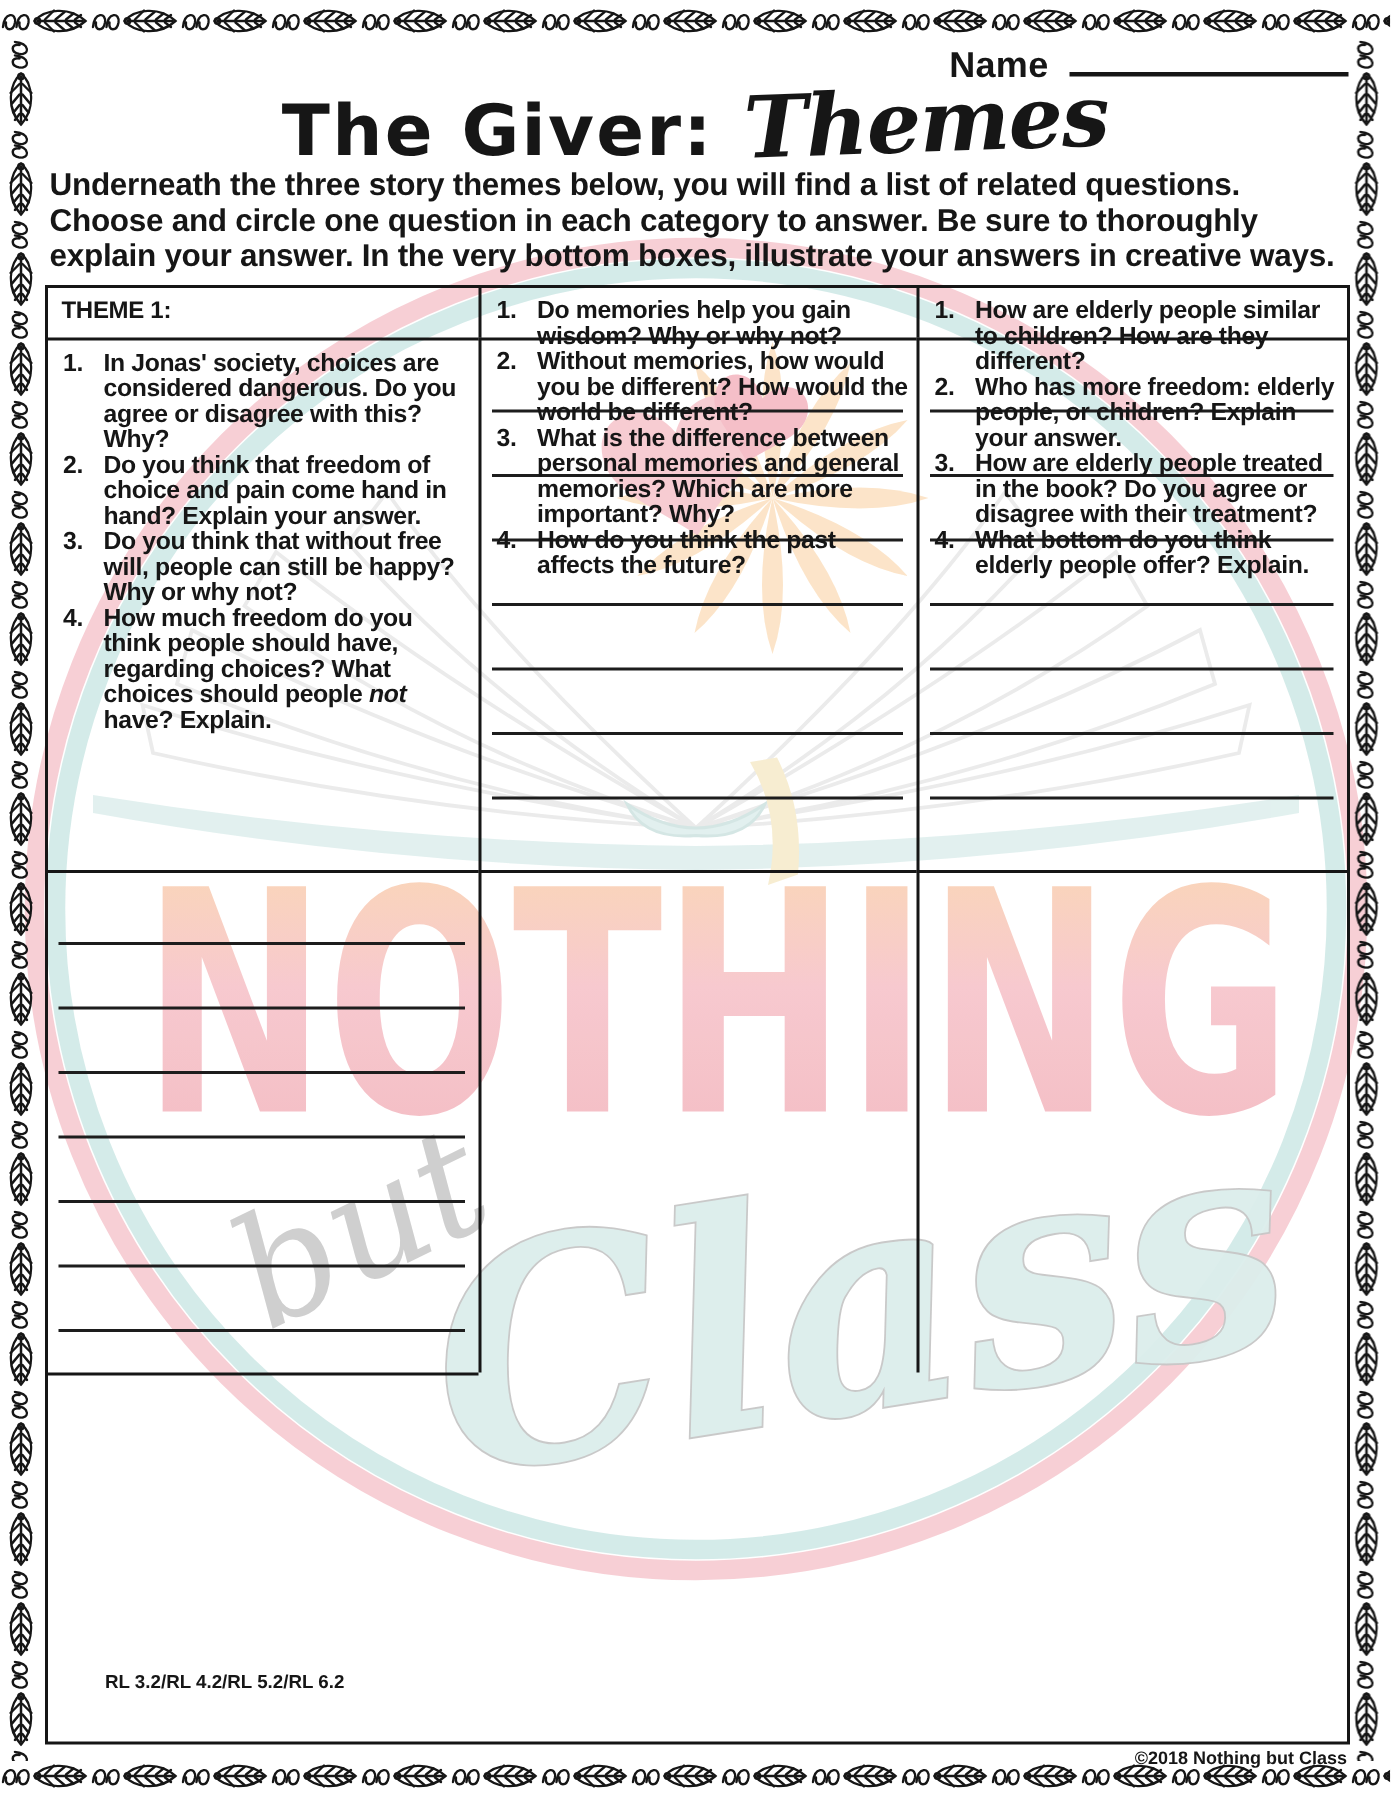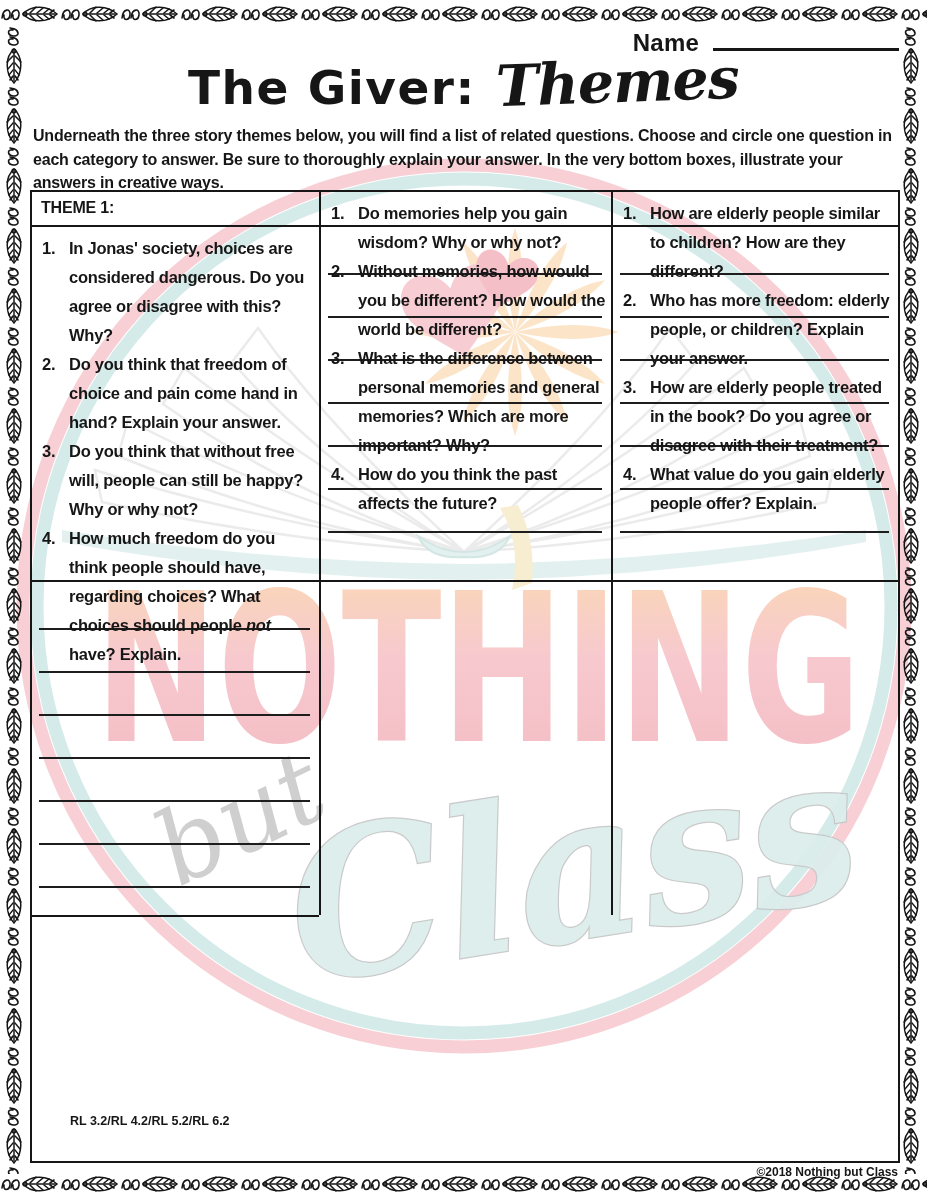--- a/index.html
+++ b/index.html
@@ -44,43 +44,43 @@
   .title-row { position:absolute; z-index:1; top:50px; left:0; width:100%; text-align:center; }
   .title-main {
     font-family:"DejaVu Sans", sans-serif; font-size:47px; font-weight:800;
     letter-spacing:1.5px; vertical-align:baseline;text-align:right;
   }
   .title-script {
     display:inline-block; font-family:"DejaVu Serif", serif; font-style:italic; font-weight:700;
     font-size:57px; margin-left:16px; transform:rotate(-2deg) translateY(-2px); letter-spacing:-1px;
   }
   .instructions {
-    position:absolute; z-index:1; left:33px; top:124px; width:862px;
-    font-size:16px; font-weight:700; line-height:23.5px; letter-spacing:-0.2px;
+    position:absolute; z-index:1; left:33px; top:112px; width:862px;
+    font-size:21px; font-weight:700; line-height:23.5px; letter-spacing:-0.2px;
   }
 
   
   .sheet-table {
     position:absolute; z-index:1; left:30px; top:190px; width:866px; height:969px;
     border:2px solid var(--ink); display:grid;
     grid-template-columns:287px 292px 1fr;
     grid-template-rows:33px 355px 335px 1fr;
     background:transparent;
   }
   .cell { border-left:2px solid var(--ink); border-top:2px solid var(--ink); min-width:0; }
   .cell:nth-child(3n+1) { border-left:none; }
   .cell:nth-child(-n+3) { border-top:none; }
   .head-cell { display:flex; align-items:center; padding:0 4px 2px 9px; }
   .theme-label { font-size:16px; font-weight:800; letter-spacing:-0.2px; white-space:nowrap; }
   .theme-name  { font-family:"DejaVu Serif", serif; font-style:italic; font-weight:700;
                  font-size:20px; margin-left:8px; white-space:nowrap; transform:translateY(-1px); }
   .q-list { counter-reset:q; margin:0; padding:7px 4px 0 0; list-style:none; }
   .q-list li {
     position:relative; counter-increment:q; padding-left:37px;
-    font-size:16.5px; font-weight:700; line-height:29px; letter-spacing:-0.25px;
+    font-size:16.5px; font-weight:700; line-height:17px; letter-spacing:-0.25px;
   }
   .q-list li::before { content:counter(q) "."; position:absolute; left:10px; top:0; }
   .lines-cell { padding-top:5px; }
   .answer-line { height:41px; margin:0 9px 0 7px; border-bottom:2px solid #1d1d1d; }
 
   
   .footer-left  { position:absolute; z-index:1; left:30px; top:1114px; font-size:12.5px; font-weight:700;padding-left:40px; }
   .footer-right { position:absolute; z-index:1; right:29px; top:1165px; font-size:12px;  font-weight:700; }
 </style>
 </head>
@@ -225,21 +225,21 @@
         <li>Without memories, how would you be different? How would the world be different?</li>
         <li>What is the difference between personal memories and general memories? Which are more important? Why?</li>
         <li>How do you think the past affects the future?</li>
       </ol>
     </div>
     <div class="cell">
       <ol class="q-list">
         <li>How are elderly people similar to children? How are they different?</li>
         <li>Who has more freedom: elderly people, or children? Explain your answer.</li>
         <li>How are elderly people treated in the book? Do you agree or disagree with their treatment?</li>
-        <li>What value do you gain elderly people offer? Explain.</li>
+        <li>What bottom do you think elderly people offer? Explain.</li>
       </ol>
     </div>
     <div class="cell">
       <ol class="q-list">
         <li>In Jonas' society, choices are considered dangerous. Do you agree or disagree with this? Why?</li>
         <li>Do you think that freedom of choice and pain come hand in hand? Explain your answer.</li>
         <li>Do you think that without free will, people can still be happy? Why or why not?</li>
         <li>How much freedom do you think people should have, regarding choices? What choices should people <em>not</em> have? Explain.</li>
       </ol>
     </div>

